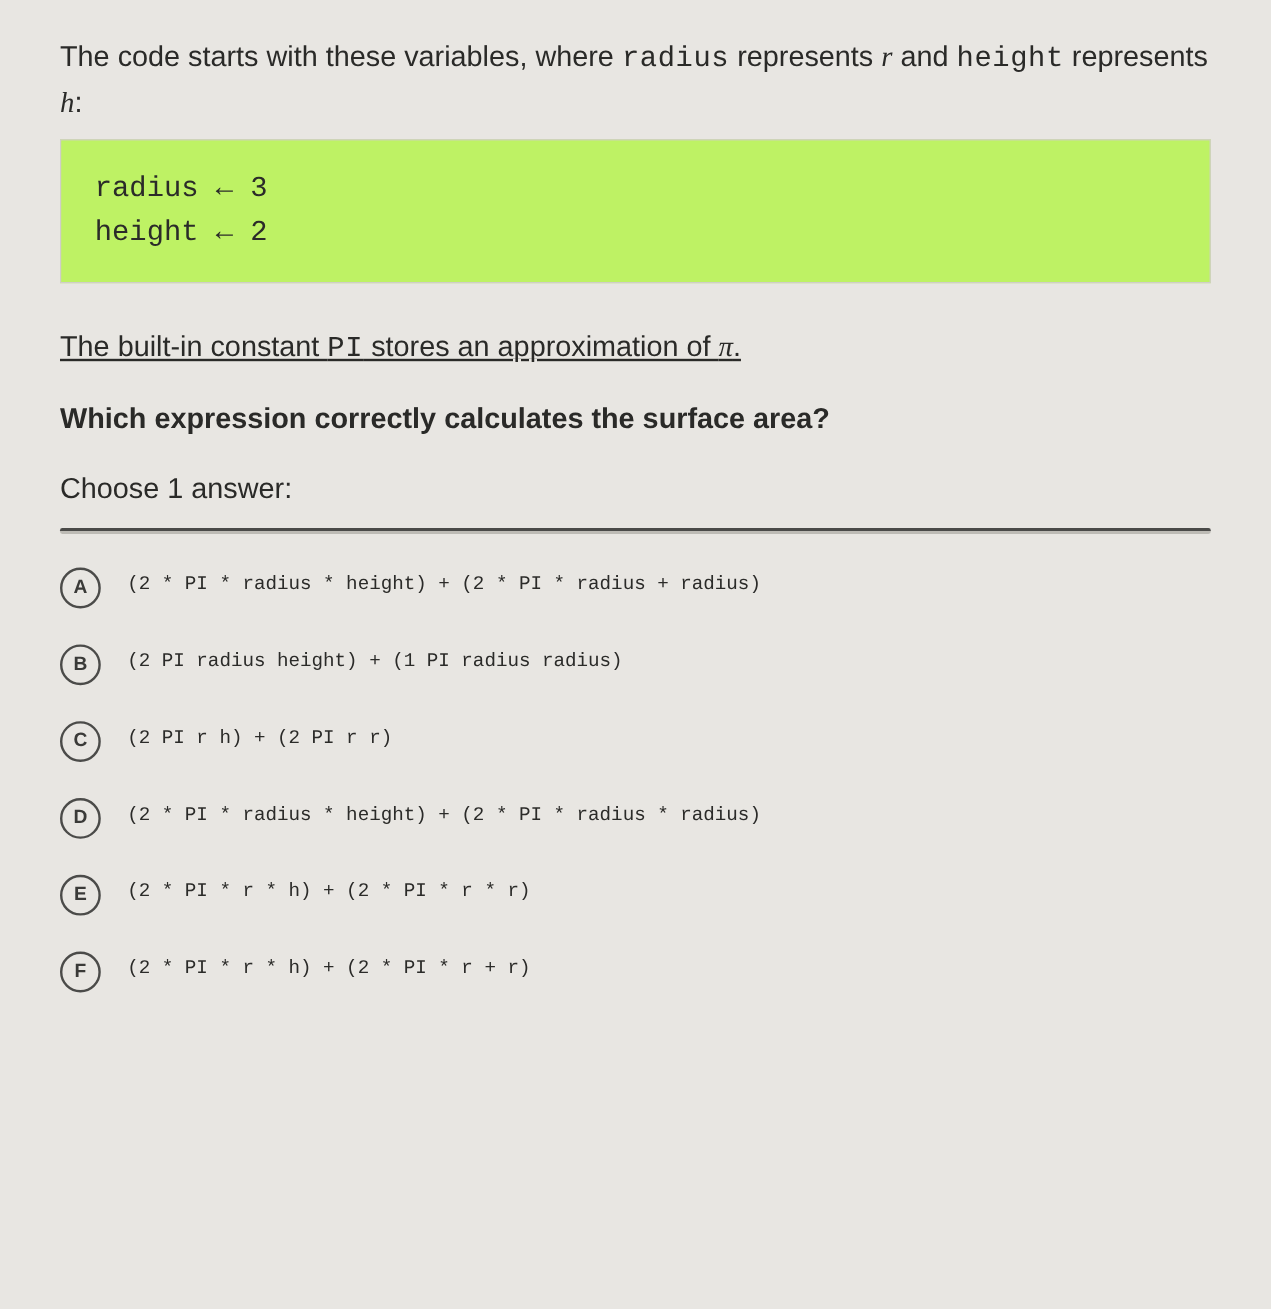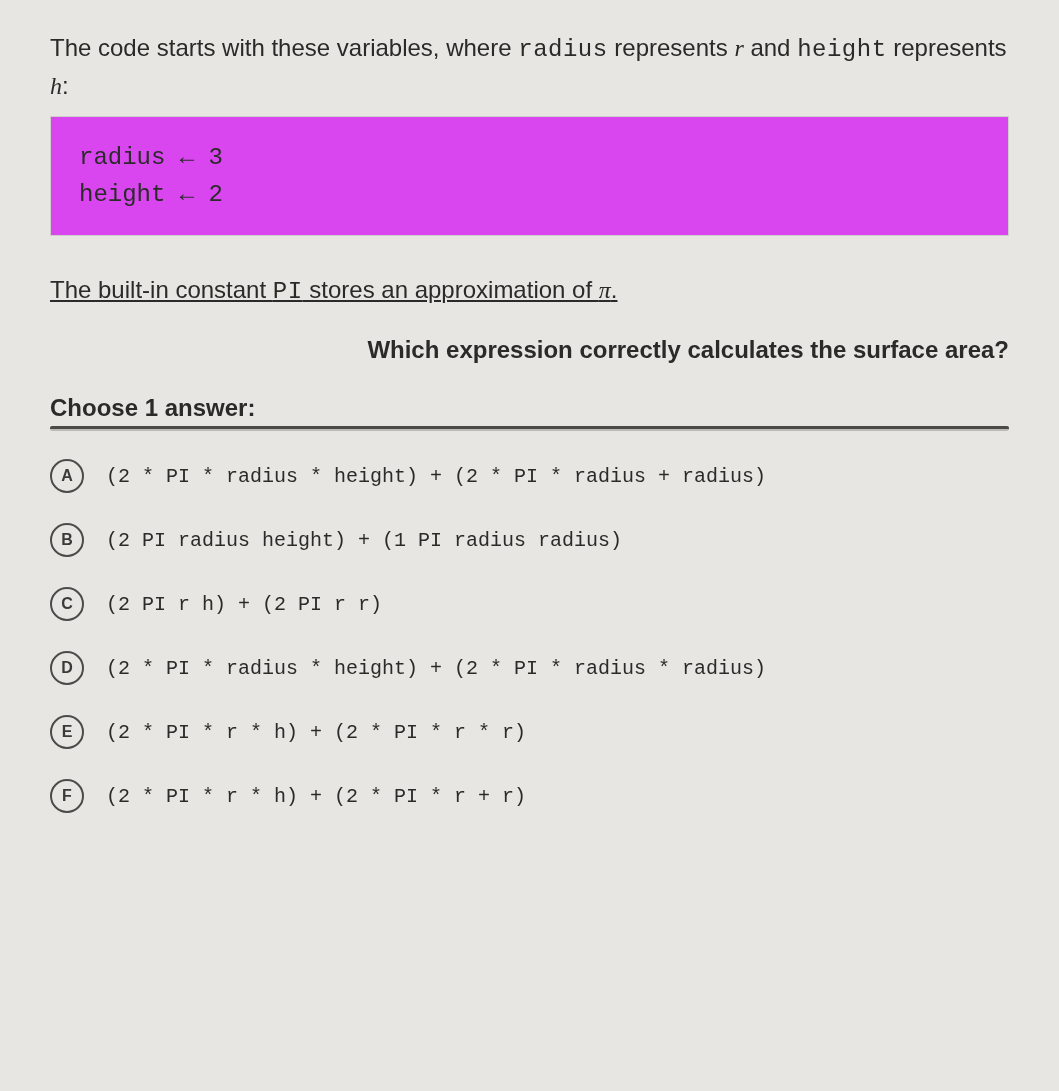--- a/index.html
+++ b/index.html
@@ -12,33 +12,33 @@
     font-size: 24px;
     line-height: 1.5;
   }
   .intro { margin-bottom: 12px; }
   .mono {
     font-family: "Courier New", Courier, monospace;
     letter-spacing: 0.5px;
   }
   .italic-var { font-style: italic; font-family: Georgia, "Times New Roman", serif; }
   .code-block {
-    background: #d946ef;
+    background: #bef264;
     border: 1px solid #d0cec8;
     padding: 22px 28px;
     margin-bottom: 36px;
     font-family: "Courier New", Courier, monospace;
     font-size: 24px;
     line-height: 1.55;
     white-space: pre;
     color: #2b2b29;
   }
   .statement { margin-bottom: 22px; text-decoration: underline; }
-  .question { font-weight: 700; margin-bottom: 22px; text-align: right; }
-  .choose { font-weight: 700; }
+  .question { font-weight: 700; margin-bottom: 22px; }
+  .choose { font-weight: 400; margin-bottom: 14px; }
   .divider {
     height: 5px;
     background: linear-gradient(to bottom, #4a4a48 0%, #4a4a48 55%, #bdbbb5 55%, #bdbbb5 100%);
     border-radius: 2px;
     margin-bottom: 26px;
   }
   .options { display: flex; flex-direction: column; gap: 28px; }
   .option {
     display: flex;
     align-items: flex-start;
@@ -55,21 +55,21 @@
     align-items: center;
     justify-content: center;
     font-size: 16px;
     font-weight: 600;
     color: #3a3a38;
     margin-top: 2px;
     background: transparent;
   }
   .option-code {
     font-family: "Courier New", Courier, monospace;
-    font-size: 20px;
+    font-size: 16px;
     line-height: 1.55;
     color: #2b2b29;
     word-break: break-word;
     flex: 1 1 auto;
     padding-top: 4px;
   }
 </style>
 </head>
 <body>
 

